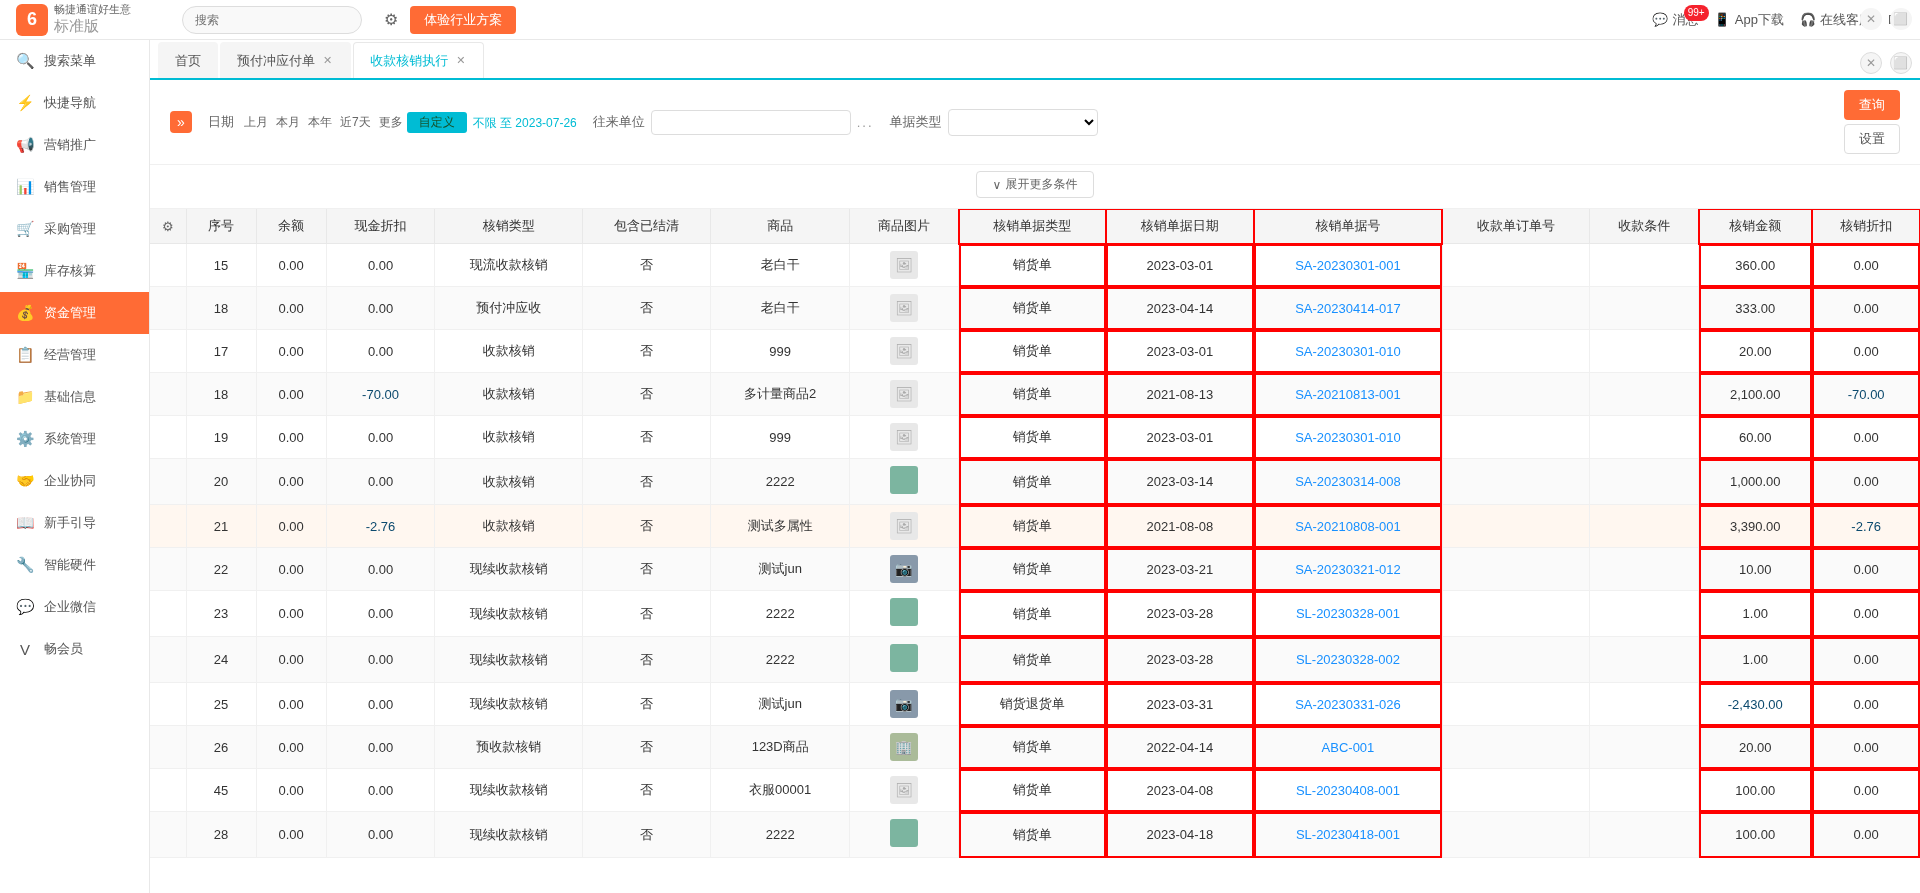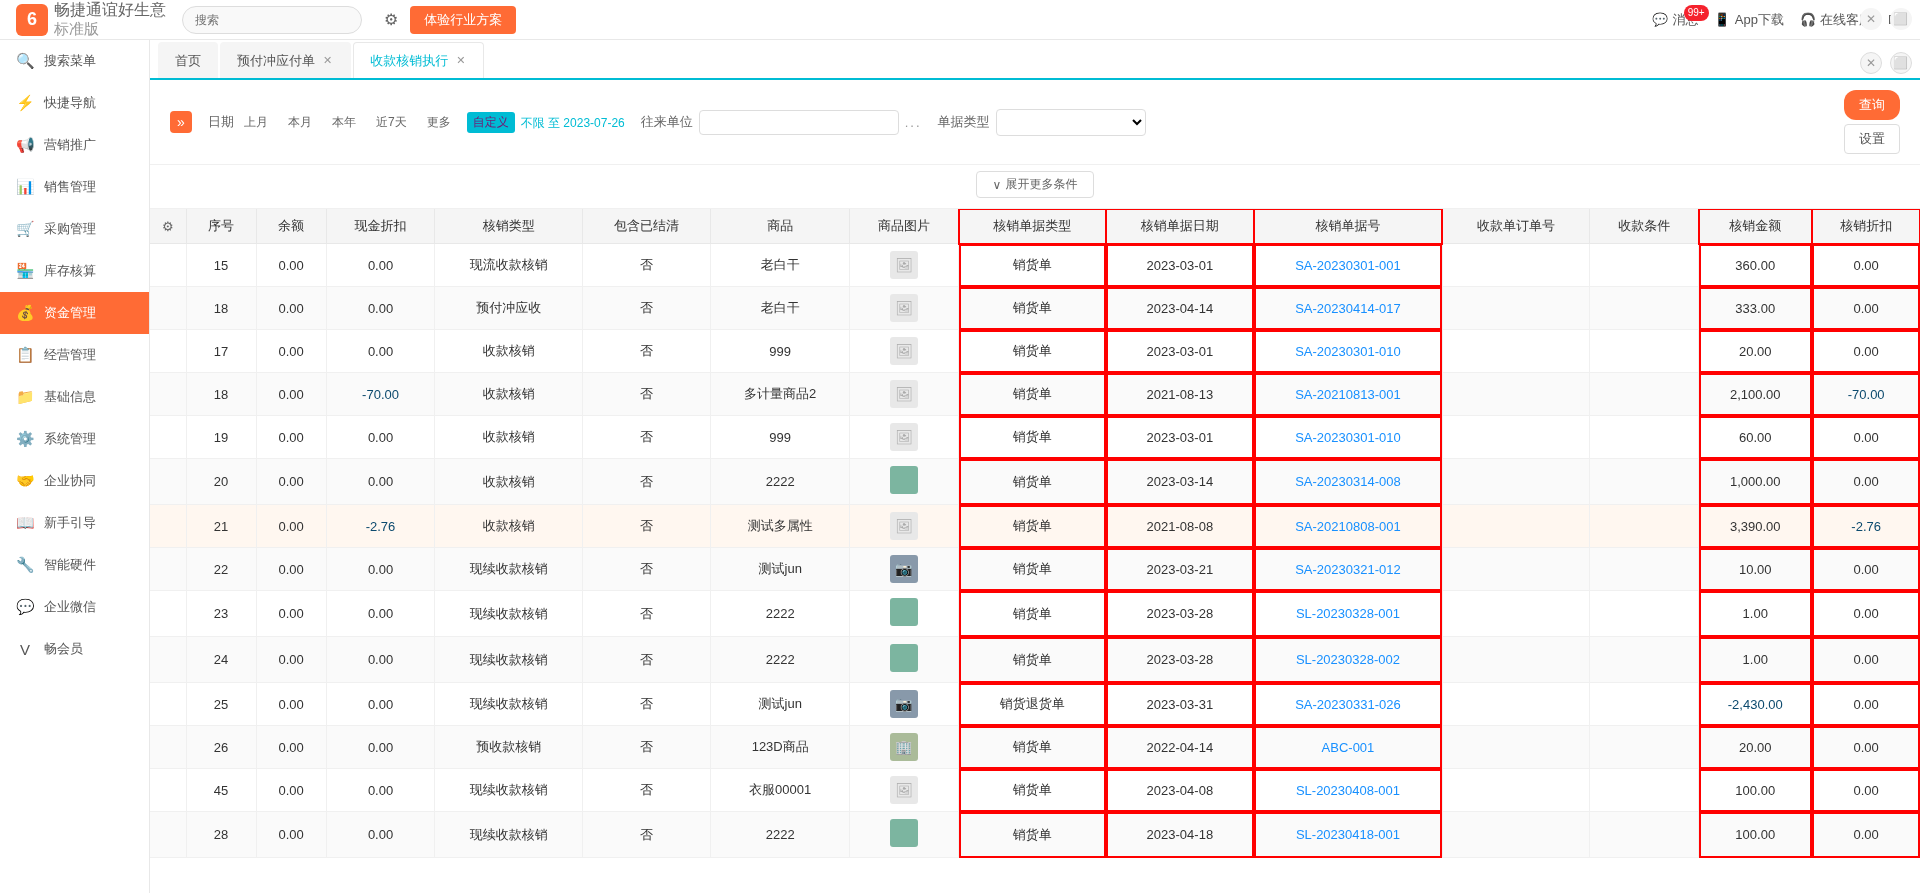--- a/index.html
+++ b/index.html
@@ -15,21 +15,21 @@
       border-bottom: 1px solid #e8e8e8;
       position: relative;
     }
     .top-bar-logo {
       display: flex; align-items: center; gap: 6px; width: 150px;
     }
     .logo-icon {
       width: 32px; height: 32px; background: #ff6b35; border-radius: 6px;
       display: flex; align-items: center; justify-content: center; color: #fff; font-size: 18px; font-weight: bold;
     }
-    .logo-text { font-size: 16px; color: #666; line-height: 1.2; }
+    .logo-text { font-size: 11px; color: #666; line-height: 1.2; }
     .logo-sub { font-size: 15px; color: #999; }
     .industry-btn {
       background: #ff6b35; color: #fff; border: none; border-radius: 4px; padding: 5px 14px; font-size: 13px; cursor: pointer;
     }
     .gear-icon-btn {
       background: none; border: none; cursor: pointer; font-size: 16px; color: #666;
     }
     .top-right-actions {
       display: flex; align-items: center; gap: 16px; color: #555; font-size: 13px;
     }
@@ -80,32 +80,32 @@
 
     
     .filter-bar {
       background: #fff; padding: 10px 20px; border-bottom: 1px solid #f0f0f0; display: flex; align-items: center; gap: 16px; flex-shrink: 0; flex-wrap: wrap;
     }
     .filter-expand-btn {
       background: #ff6b35; color: #fff; border: none; border-radius: 4px; width: 22px; height: 22px; cursor: pointer; display: flex; align-items: center; justify-content: center; font-size: 14px; flex-shrink: 0;
     }
     .filter-group { display: flex; align-items: center; gap: 6px; font-size: 13px; }
     .filter-label { color: #666; }
-    .date-filter { display: flex; align-items: center; gap: 12px; }
+    .date-filter { display: flex; align-items: center; gap: 0; }
     .date-link { color: #666; cursor: pointer; font-size: 12px; padding: 2px 4px; }
-    .date-link.custom { color: #701a75; background: #00bcd4; border-radius: 3px; padding: 2px 6px; }
+    .date-link.custom { color: #14532d; background: #00bcd4; border-radius: 3px; padding: 2px 12px; }
     .date-range-text { color: #00bcd4; font-size: 12px; display: block; margin-top: 2px; }
     .filter-input {
       border: 1px solid #ddd; border-radius: 4px; padding: 4px 8px; font-size: 13px; min-width: 200px; outline: none;
     }
     .filter-select {
       border: 1px solid #ddd; border-radius: 4px; padding: 4px 8px; font-size: 13px; min-width: 150px; outline: none; background: #fff;
     }
     .btn-query {
-      background: #ff6b35; color: #fff; border: none; border-radius: 12px; padding: 6px 4px; font-size: 13px; cursor: pointer;
+      background: #ff6b35; color: #fff; border: none; border-radius: 4px; padding: 6px 4px; font-size: 13px; cursor: pointer;
     }
     .btn-settings {
       border: 1px solid #ddd; background: #fff; color: #555; padding: 5px 14px; border-radius: 4px; cursor: pointer; font-size: 13px;
     }
     .dots-separator { color: #999; letter-spacing: 2px; }
 
     
     .expand-conditions {
       background: #fff; padding: 6px 20px 10px; border-bottom: 1px solid #f0f0f0; display: flex; align-items: center; justify-content: center; flex-shrink: 0;
     }

